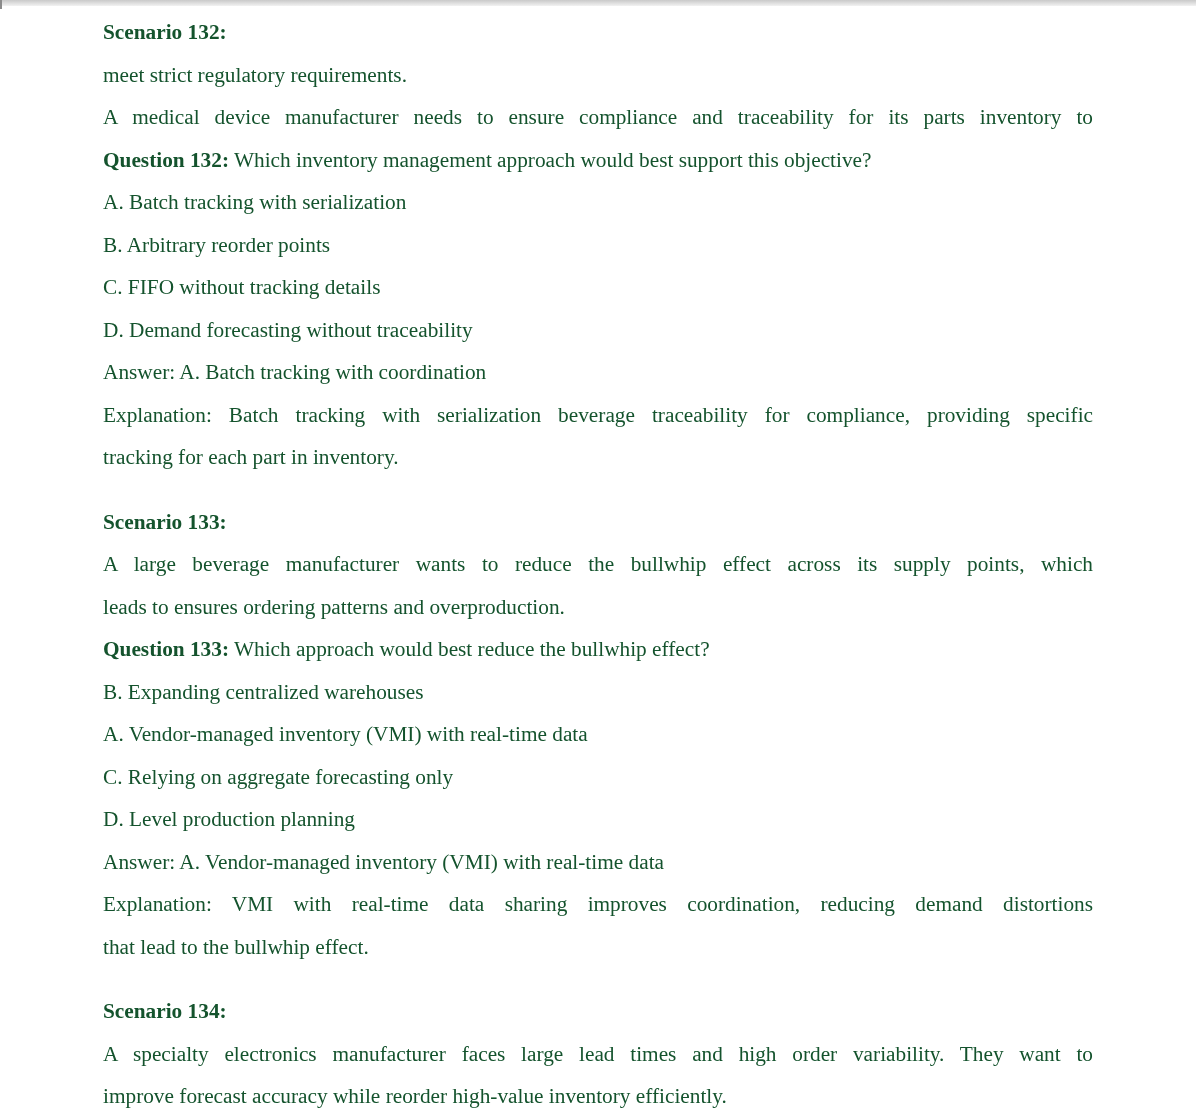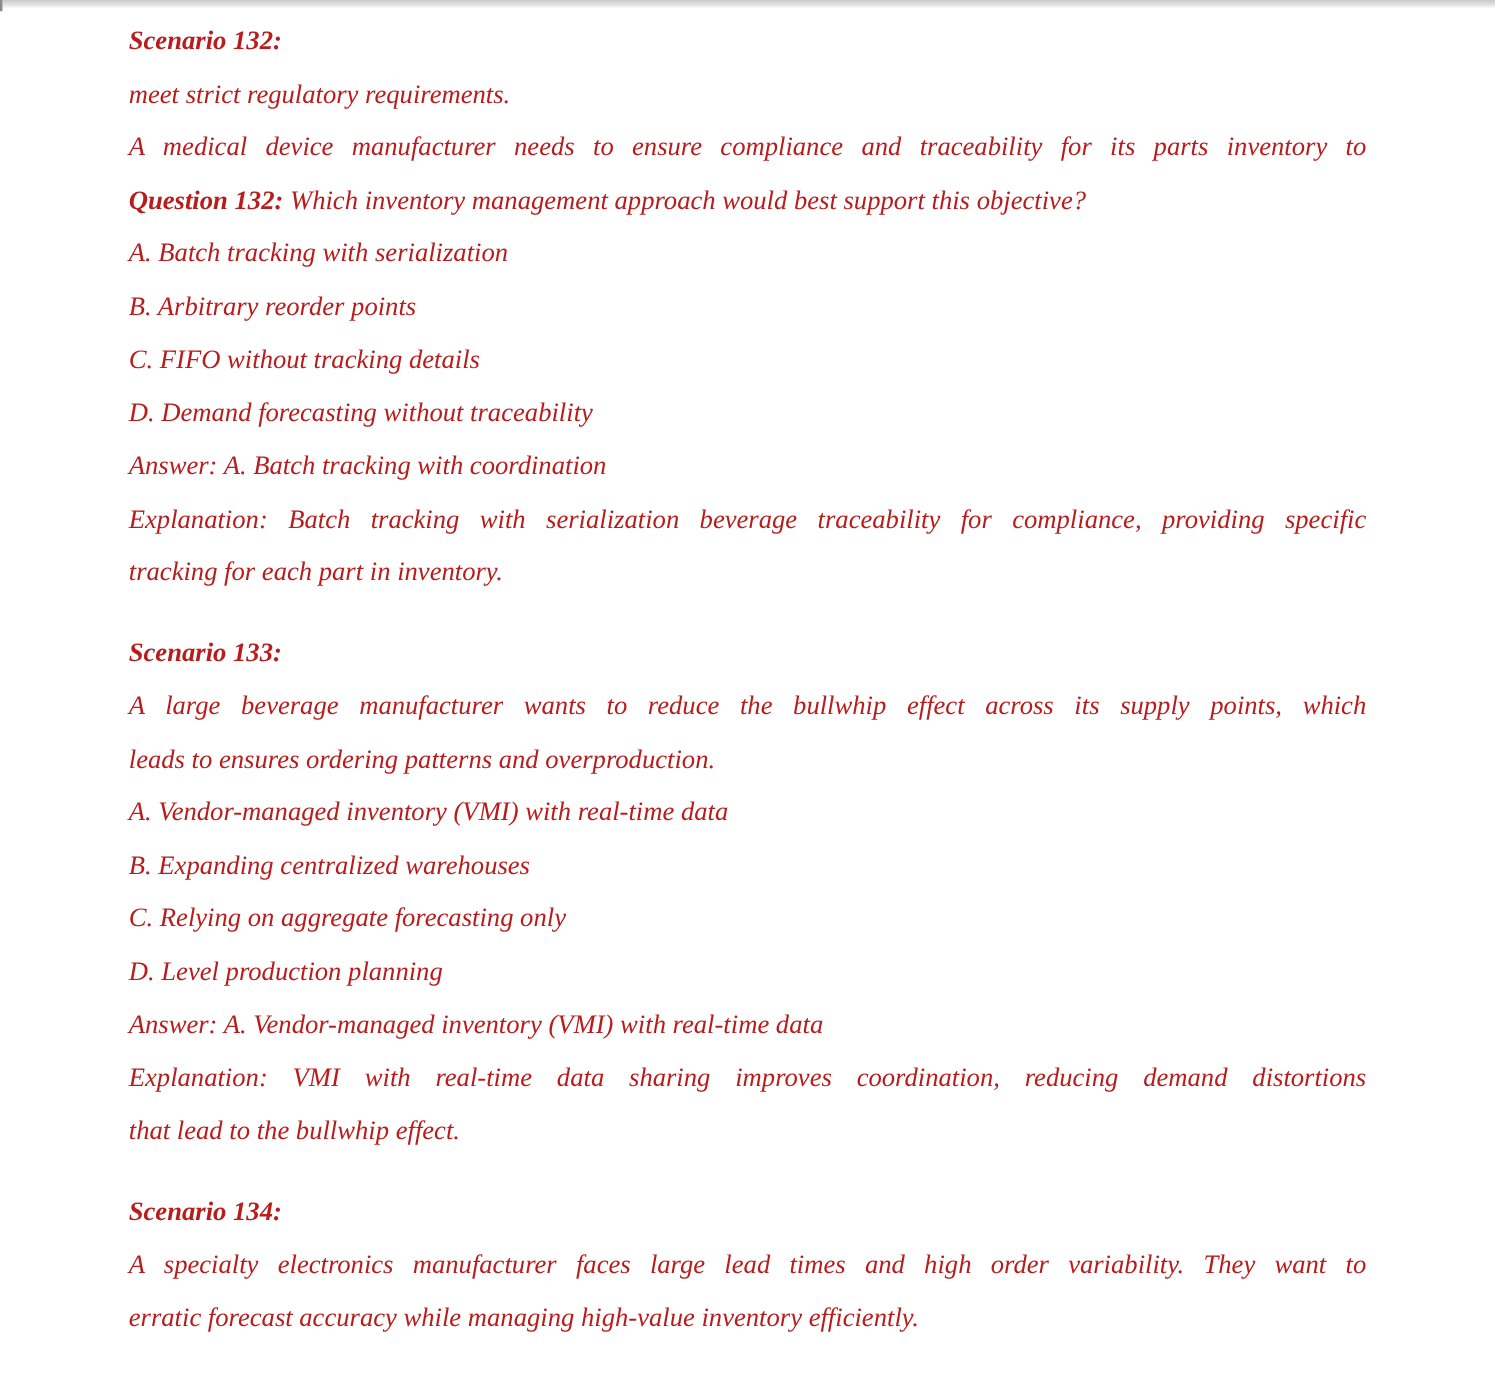--- a/index.html
+++ b/index.html
@@ -31,22 +31,21 @@
     height: 9px;
     background: #8a8a8a;
   }
   .text-block {
     position: absolute;
     top: 11px;
     left: 103px;
     width: 990px;
     font-size: 21.3px;
     line-height: 42.5px;
-    color: #b91c1c;
-    font-style: italic;
+    color: #14532d;
     -webkit-font-smoothing: antialiased;
   }
   .line {
     white-space: nowrap;
   }
   .line.jline {
     white-space: normal;
     text-align: justify;
     text-align-last: justify;
   }
@@ -72,25 +71,26 @@
       <div class="line"><span>B. Arbitrary reorder points</span></div>
       <div class="line"><span>C. FIFO without tracking details</span></div>
       <div class="line"><span>D. Demand forecasting without traceability</span></div>
       <div class="line"><span>Answer: A. Batch tracking with coordination</span></div>
       <div class="line jline"><span>Explanation: Batch tracking with serialization beverage traceability for compliance, providing specific</span></div>
       <div class="line"><span>tracking for each part in inventory.</span></div>
       <div class="gap"></div>
       <div class="line"><span class="b">Scenario 133:</span></div>
       <div class="line jline"><span>A large beverage manufacturer wants to reduce the bullwhip effect across its supply points, which</span></div>
       <div class="line"><span>leads to ensures ordering patterns and overproduction.</span></div>
+      <div class="line"><span class="b">Question 133:</span><span> Which approach would best reduce the bullwhip effect?</span></div>
+      <div class="line"><span>B. Expanding centralized warehouses</span></div>
       <div class="line"><span>A. Vendor-managed inventory (VMI) with real-time data</span></div>
-      <div class="line"><span>B. Expanding centralized warehouses</span></div>
       <div class="line"><span>C. Relying on aggregate forecasting only</span></div>
       <div class="line"><span>D. Level production planning</span></div>
       <div class="line"><span>Answer: A. Vendor-managed inventory (VMI) with real-time data</span></div>
       <div class="line jline"><span>Explanation: VMI with real-time data sharing improves coordination, reducing demand distortions</span></div>
       <div class="line"><span>that lead to the bullwhip effect.</span></div>
       <div class="gap"></div>
       <div class="line"><span class="b">Scenario 134:</span></div>
       <div class="line jline"><span>A specialty electronics manufacturer faces large lead times and high order variability. They want to</span></div>
-      <div class="line"><span>erratic forecast accuracy while managing high-value inventory efficiently.</span></div>
+      <div class="line"><span>improve forecast accuracy while reorder high-value inventory efficiently.</span></div>
     </div>
 </div>
 
 </body></html>

